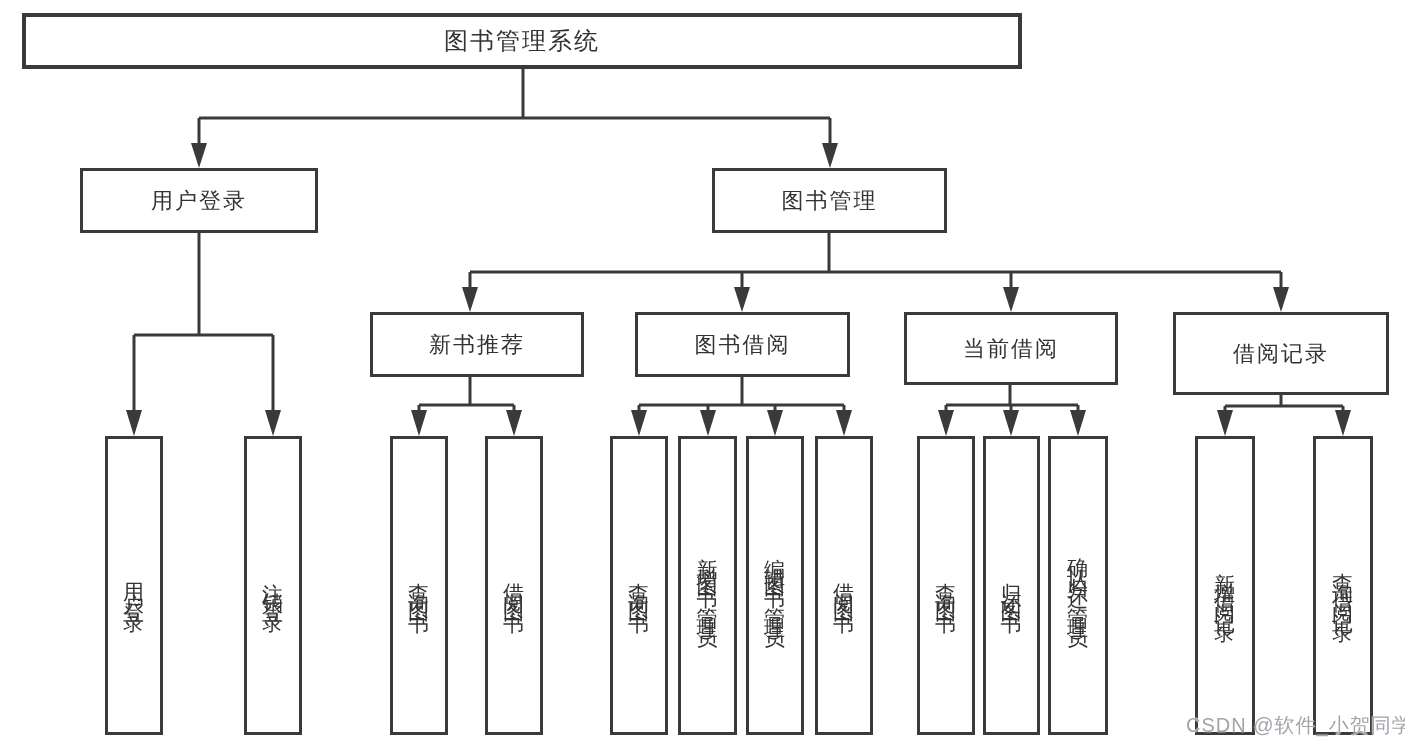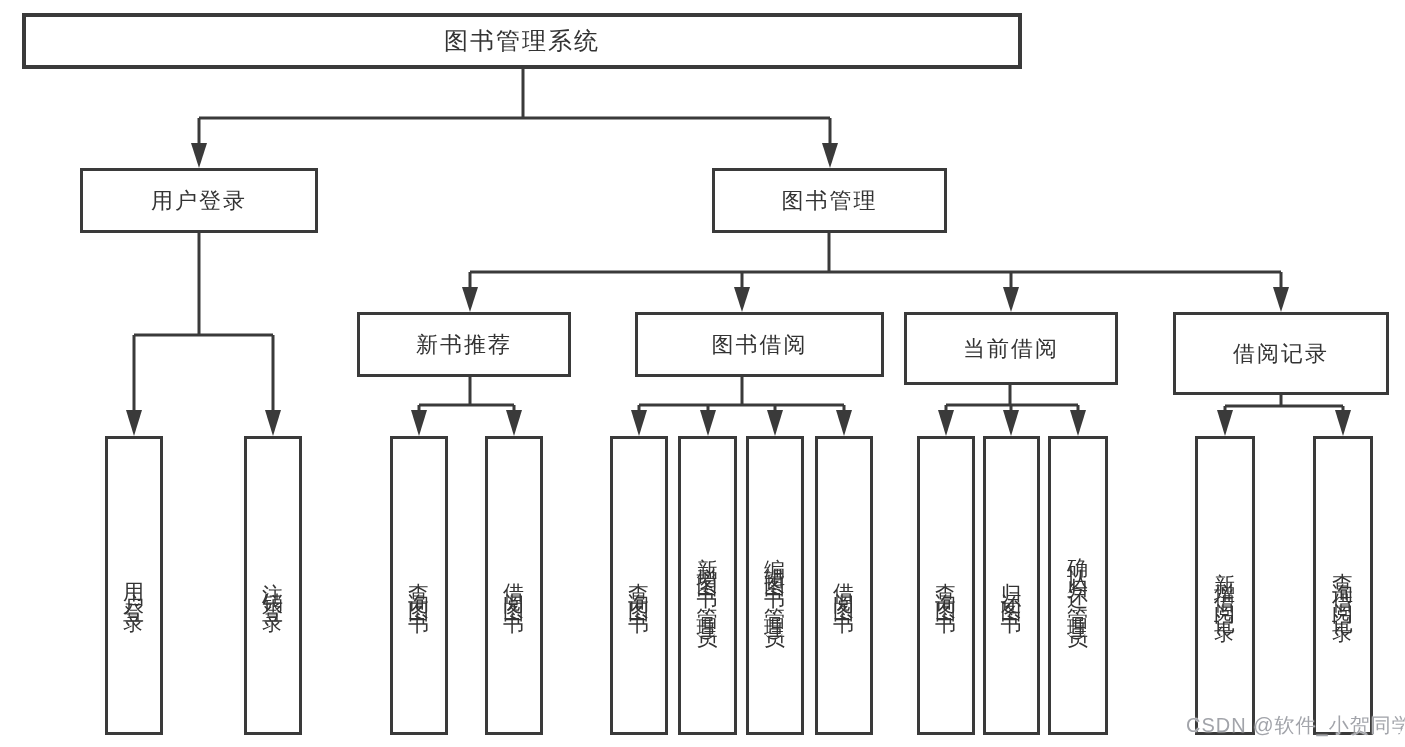--- a/index.html
+++ b/index.html
@@ -2,21 +2,20 @@
 <html><head>
 <meta charset="utf-8">
 <style>
   html,body{margin:0;padding:0;background:#ffffff;}
   #stage{
     position:relative;
     width:1405px;height:747px;
     background:#ffffff;
     font-family:"Liberation Sans","DejaVu Sans",sans-serif;
     overflow:hidden;
-    border-radius:30px;
   }
   #wires{position:absolute;left:0;top:0;width:1405px;height:747px;}
   .hbox{
     position:absolute;box-sizing:border-box;
     border:3px solid #3a3a3a;background:#ffffff;
     display:flex;align-items:center;justify-content:center;
     font-size:22px;letter-spacing:2px;color:#333333;
     z-index:2;
   }
   .hbox.root{border-width:4px;font-size:24px;}
@@ -80,24 +79,24 @@
     <span>图书管理系统</span>
   </div>
 
   <div class="hbox" style="left:80px;top:168px;width:238px;height:65px">
     <span>用户登录</span>
   </div>
   <div class="hbox" style="left:712px;top:168px;width:235px;height:65px">
     <span>图书管理</span>
   </div>
 
-  <div class="hbox" style="left:357px;top:312px;width:214px;height:65px">
+  <div class="hbox" style="left:370px;top:312px;width:214px;height:65px">
     <span>新书推荐</span>
   </div>
-  <div class="hbox" style="left:635px;top:312px;width:249px;height:65px">
+  <div class="hbox" style="left:635px;top:312px;width:215px;height:65px">
     <span>图书借阅</span>
   </div>
   <div class="hbox" style="left:904px;top:312px;width:214px;height:73px">
     <span>当前借阅</span>
   </div>
   <div class="hbox" style="left:1173px;top:312px;width:216px;height:83px">
     <span>借阅记录</span>
   </div>
 
   <div class="vbox" style="left:105px;top:436px;width:58px;height:299px">

